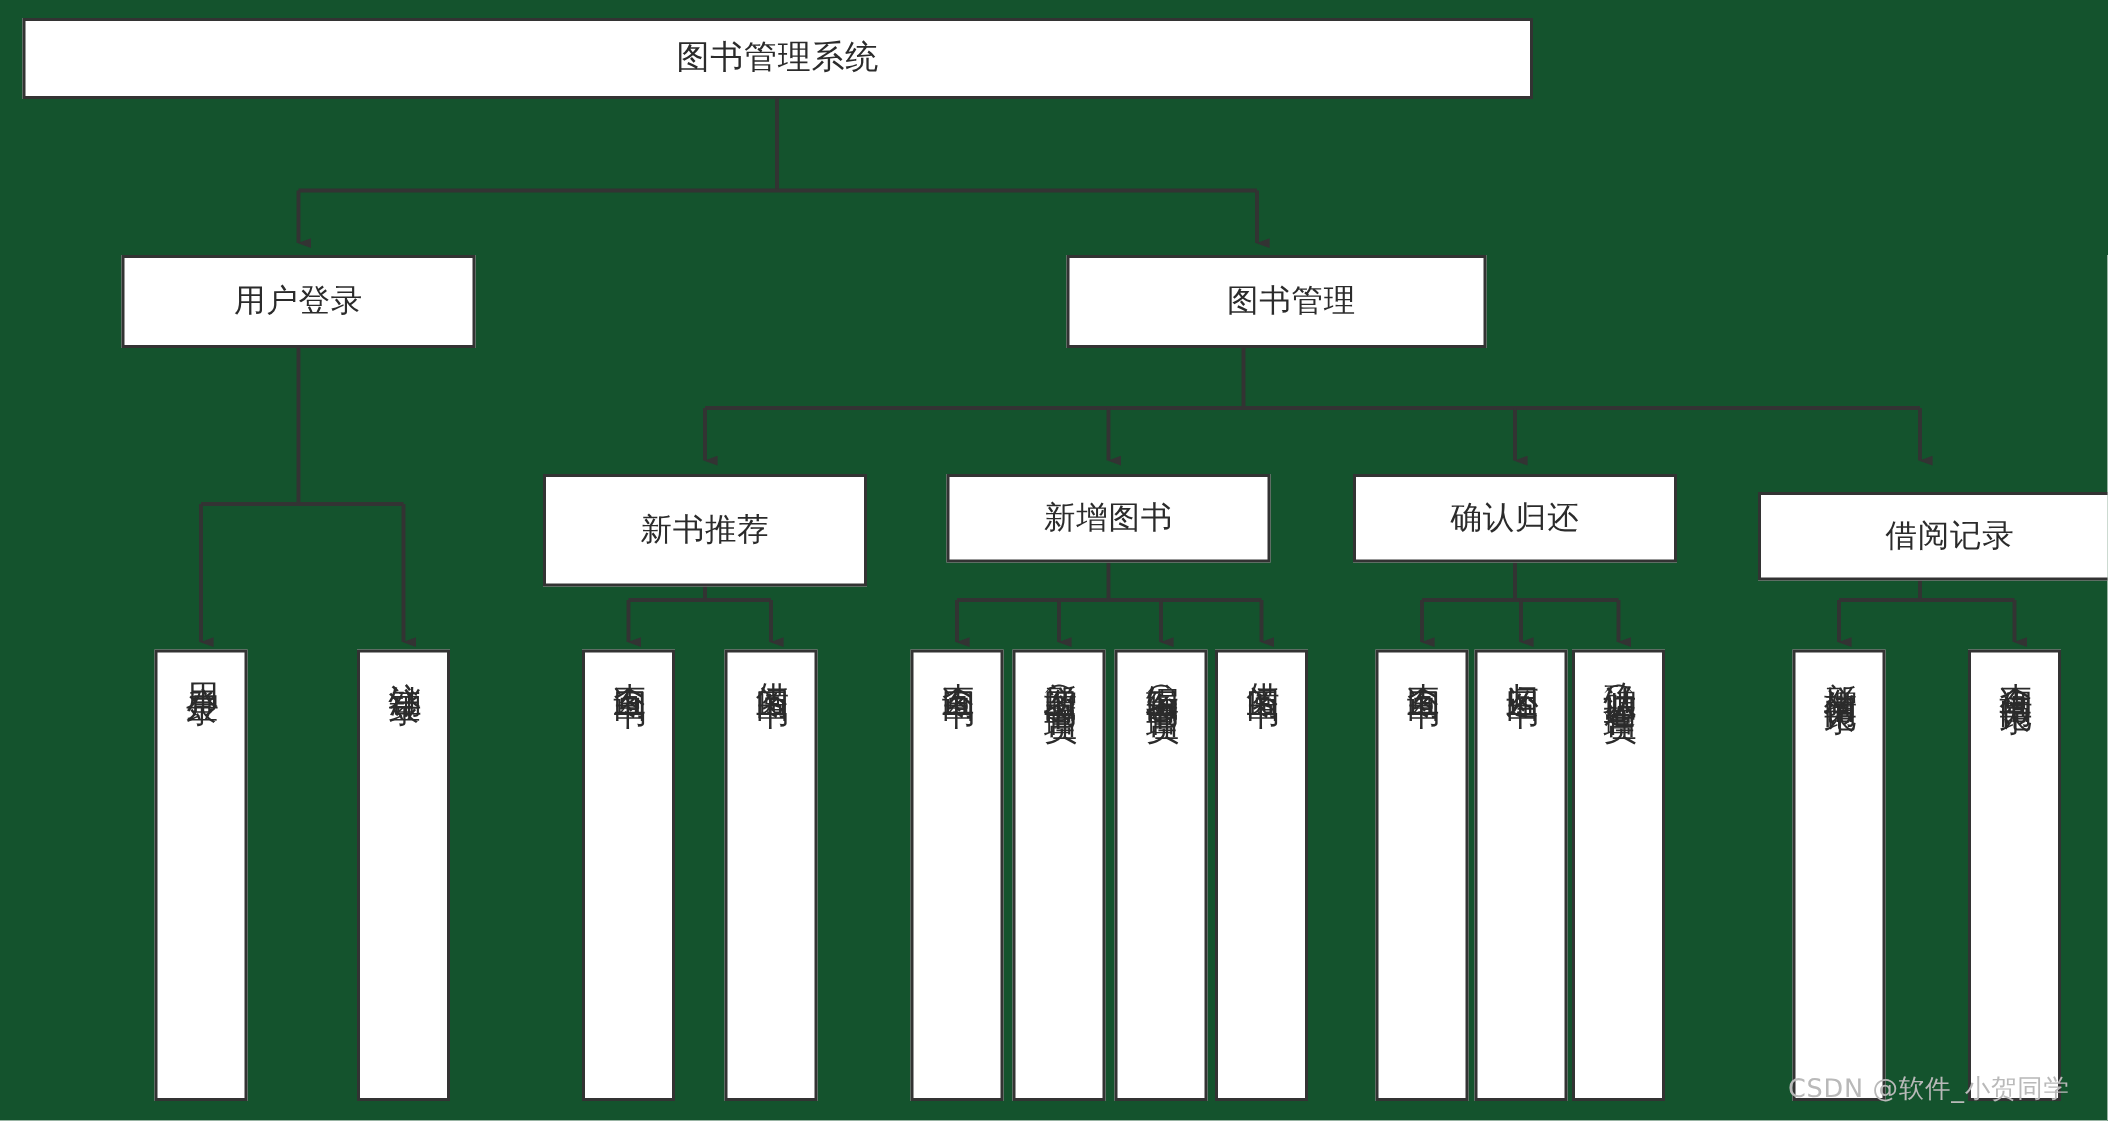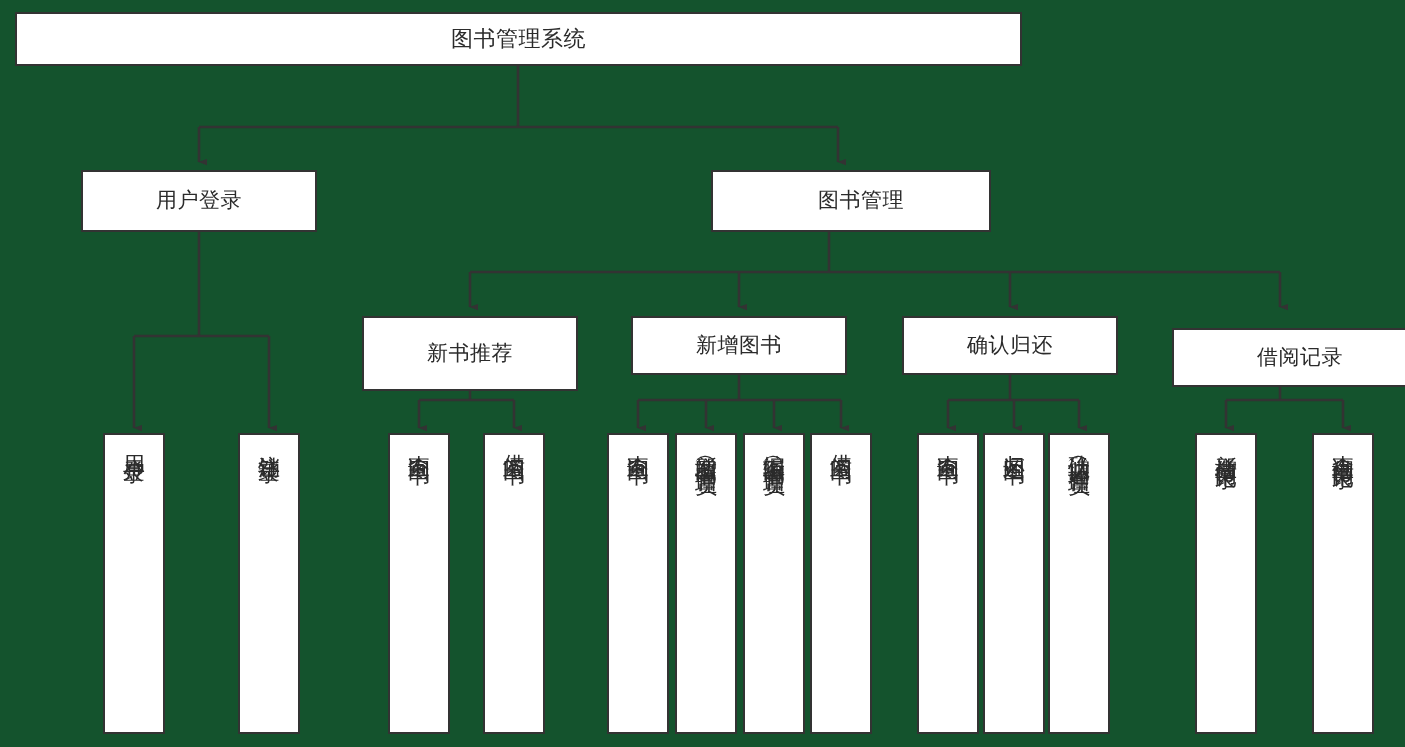--- a/index.html
+++ b/index.html
@@ -190,14 +190,15 @@
     <span class="node-label">确认归还（管理员）</span>
   </div>
 
   <div class="node vertical" style="left:1195px; top:433px; width:62px; height:301px;">
     <span class="node-label">新增借阅记录</span>
   </div>
   <div class="node vertical" style="left:1312px; top:433px; width:62px; height:301px;">
     <span class="node-label">查询借阅记录</span>
   </div>
 
+  <div class="watermark" style="left:1192px; top:714px;">CSDN @软件_小贺同学</div>
 
 </div>
 
 </body></html>

